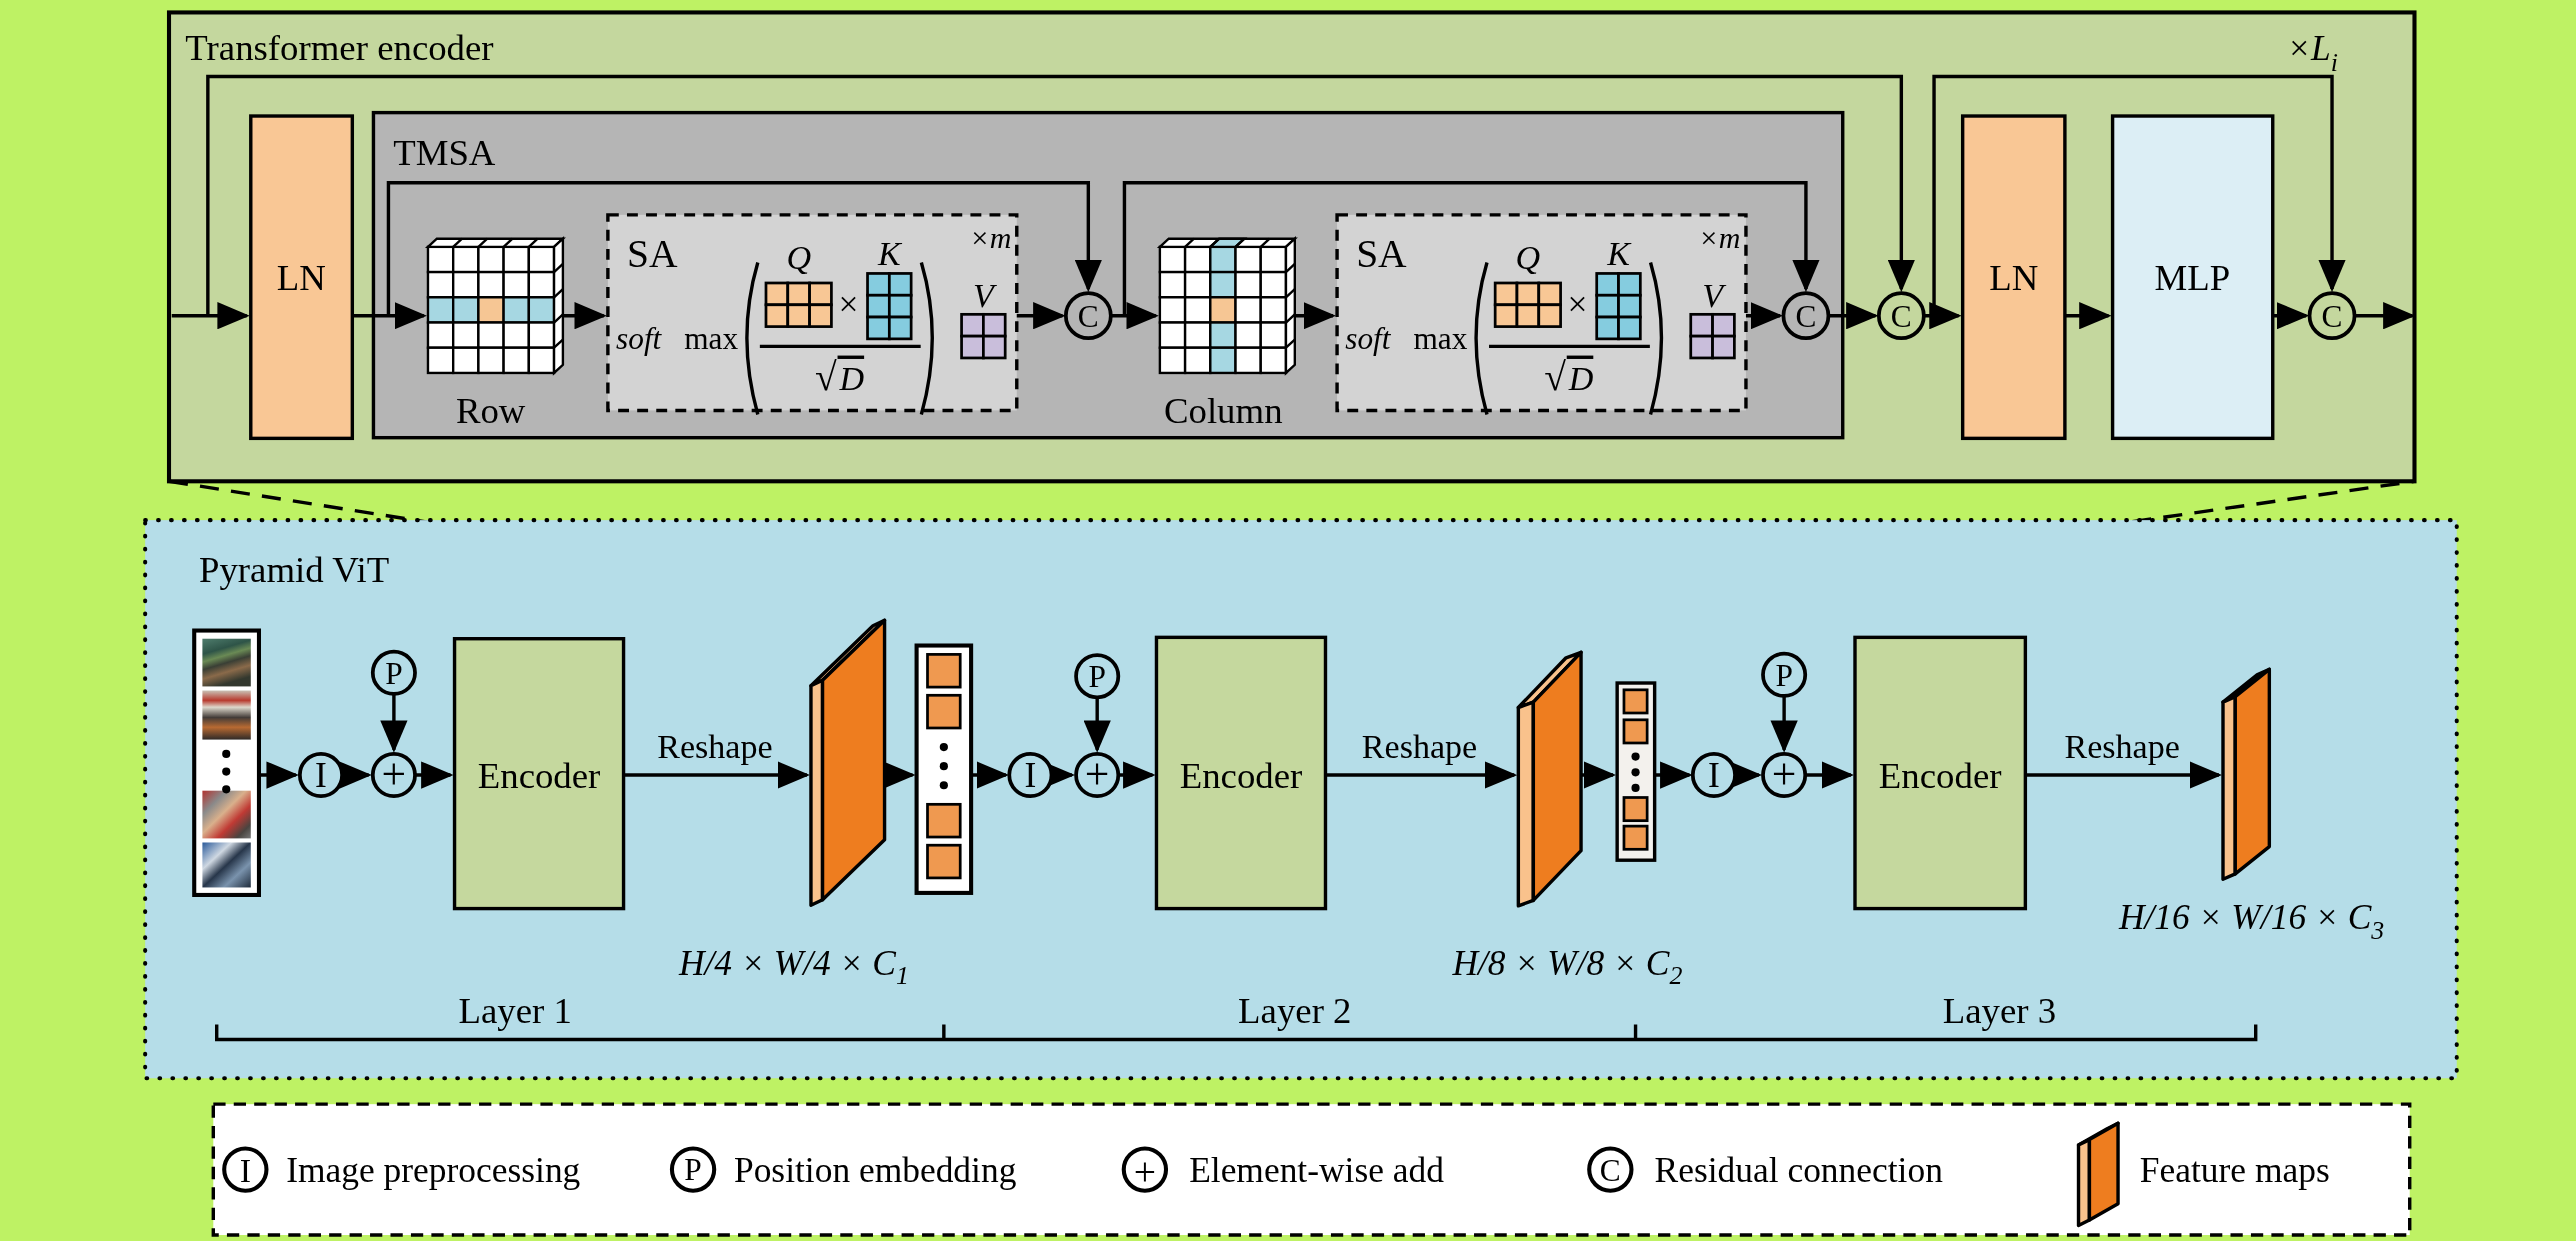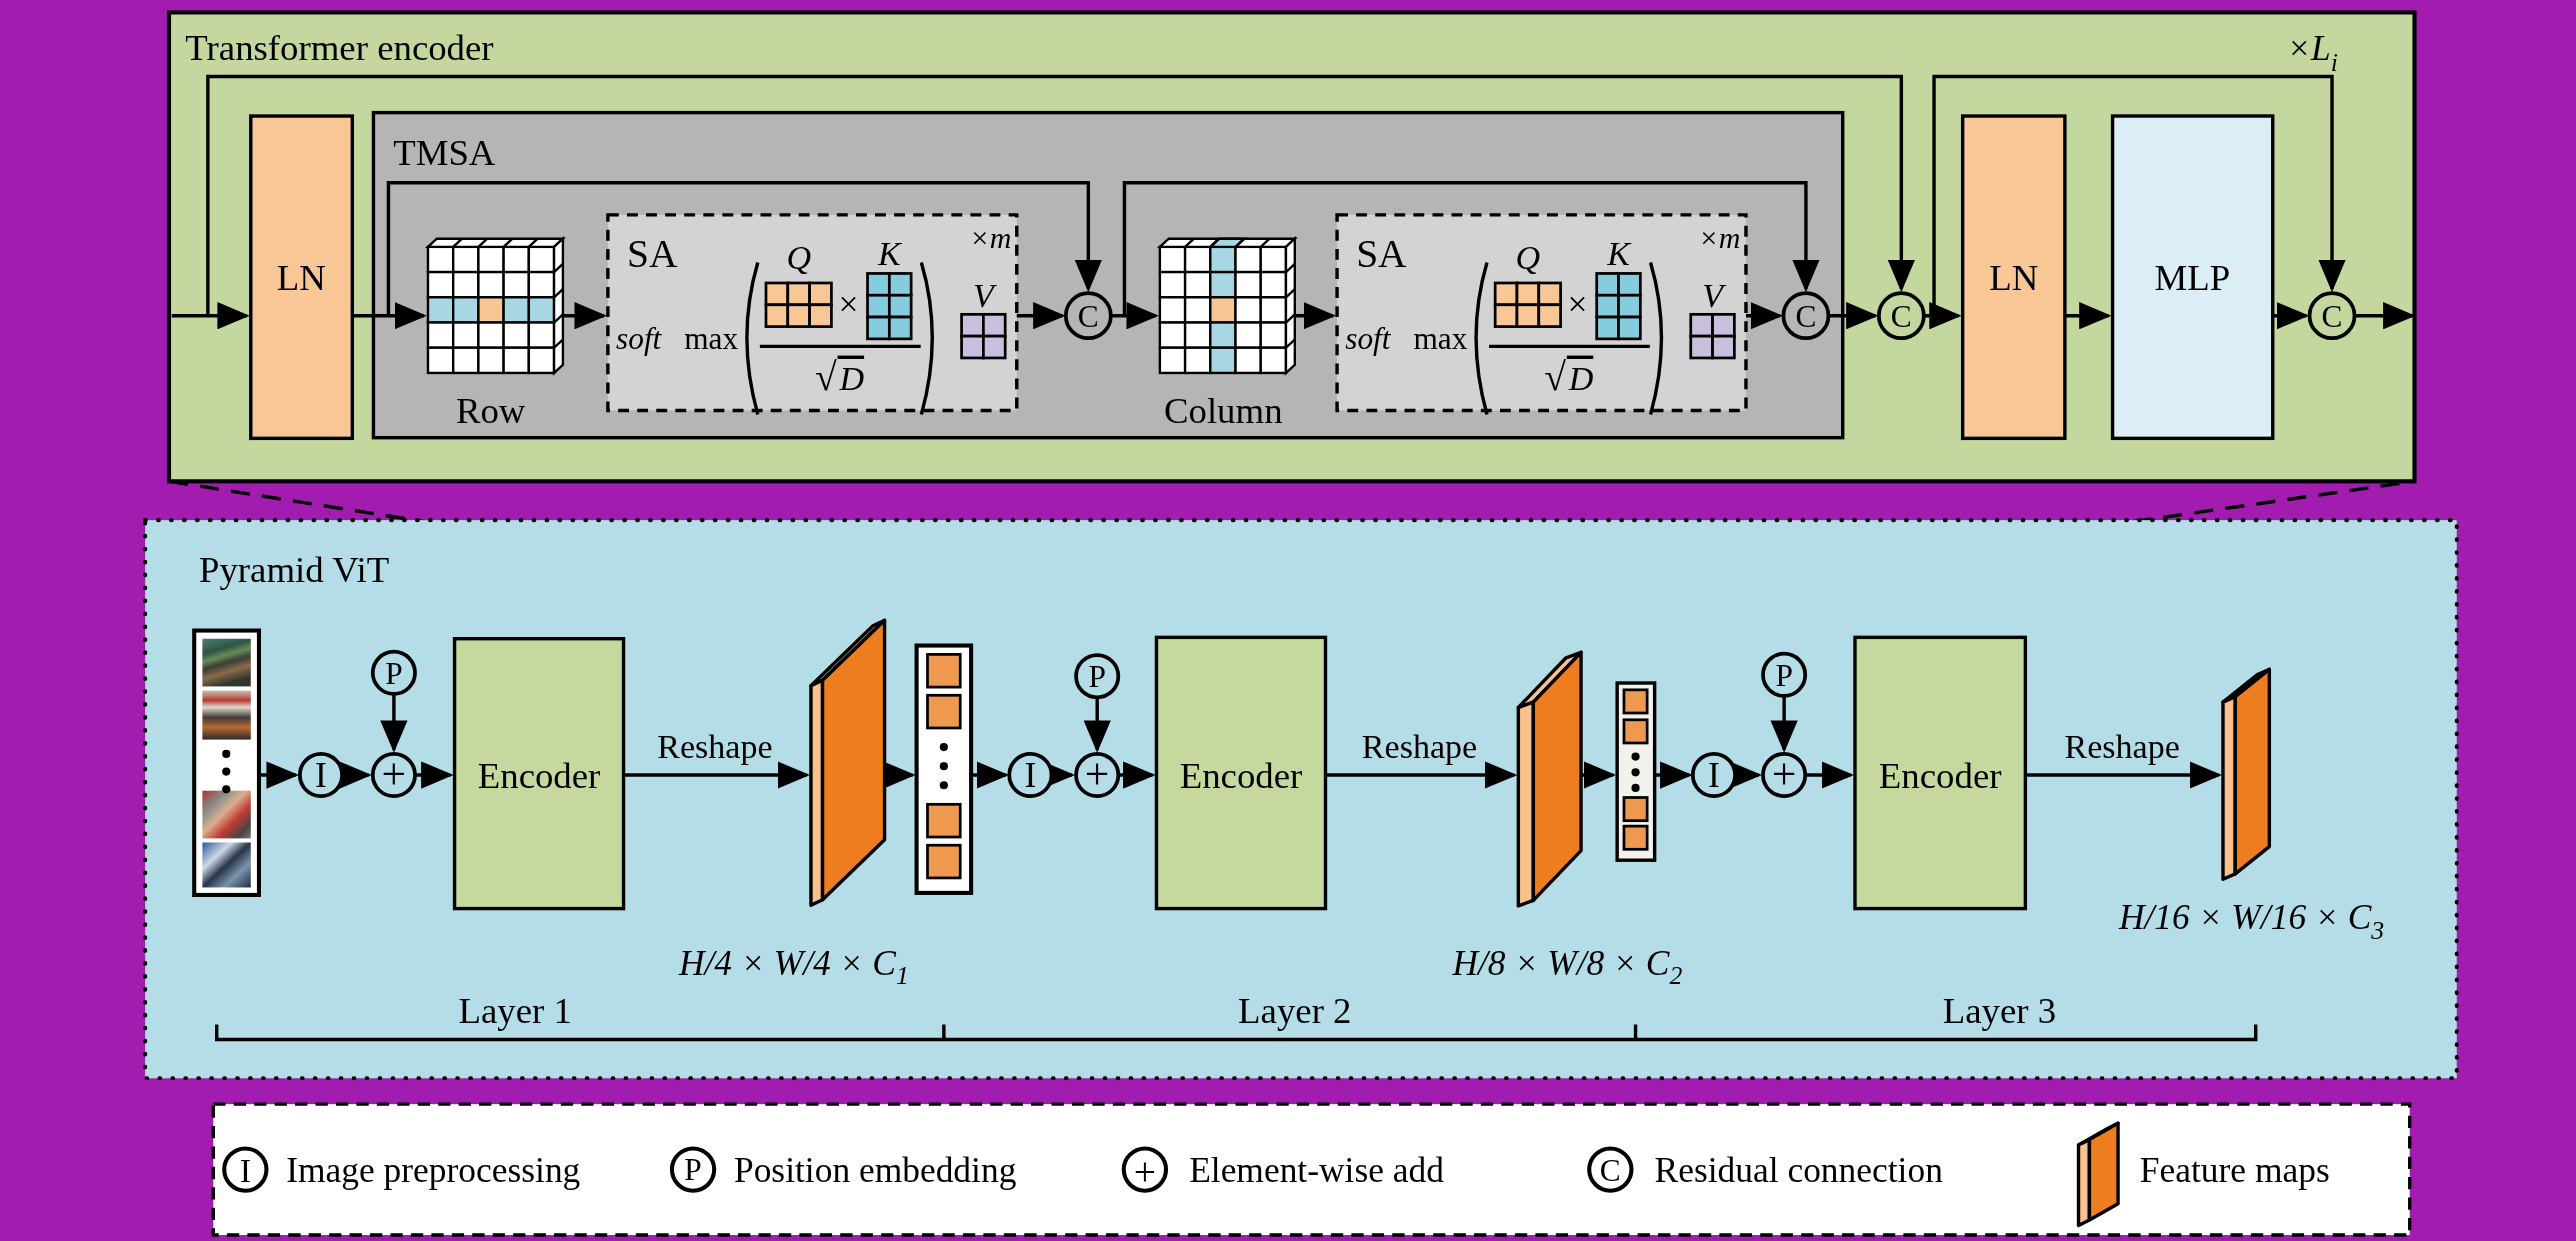--- a/index.html
+++ b/index.html
@@ -1,16 +1,16 @@
 <!DOCTYPE html>
 <html style="--panel_green: #c4d79e; --panel_blue: #b5dde8; --tmsa_gray: #b5b5b5; --sa_gray: #d3d3d3; --ln_orange: #f9c795; --mlp_blue: #dceef5; --encoder_green: #c5d89e; --fm_orange: #ee7d1f; --fm_light: #f9c28c; --token_orange: #ef9950; --k_blue: #85ccdf; --v_purple: #c9bedb; --q_orange: #f8c795; --cell_blue: #a6d7e2; --cell_orange: #f6c694;font-size:11px"><head>
 <meta charset="utf-8">
 <style>
   html,body{margin:0;padding:0;background:#fff}
-  .stage{width:2576px;height:1242px;position:relative;background:#a21caf}
+  .stage{width:2576px;height:1242px;position:relative;background:#bef264}
   svg{display:block;width:2576px;height:1242px}
   text{font-family:"Liberation Serif","DejaVu Serif",serif;fill:#000}
   .f58{font-size:58px}.f54{font-size:54px}.f52{font-size:52px}.f50{font-size:50px}
   .f46{font-size:46px}.f44{font-size:44px}
   .it{font-style:italic}
   .mid{text-anchor:middle}.end{text-anchor:end}
   .panel-green{fill:var(--panel_green);stroke:#000;stroke-width:6}
   .panel-blue{fill:var(--panel_blue);stroke:#000;stroke-width:6;stroke-dasharray:1 18;stroke-linecap:round}
   .legend-box{fill:#fff;stroke:#000;stroke-width:5;stroke-dasharray:18 12}
   .tmsa{fill:var(--tmsa_gray);stroke:#000;stroke-width:5}

